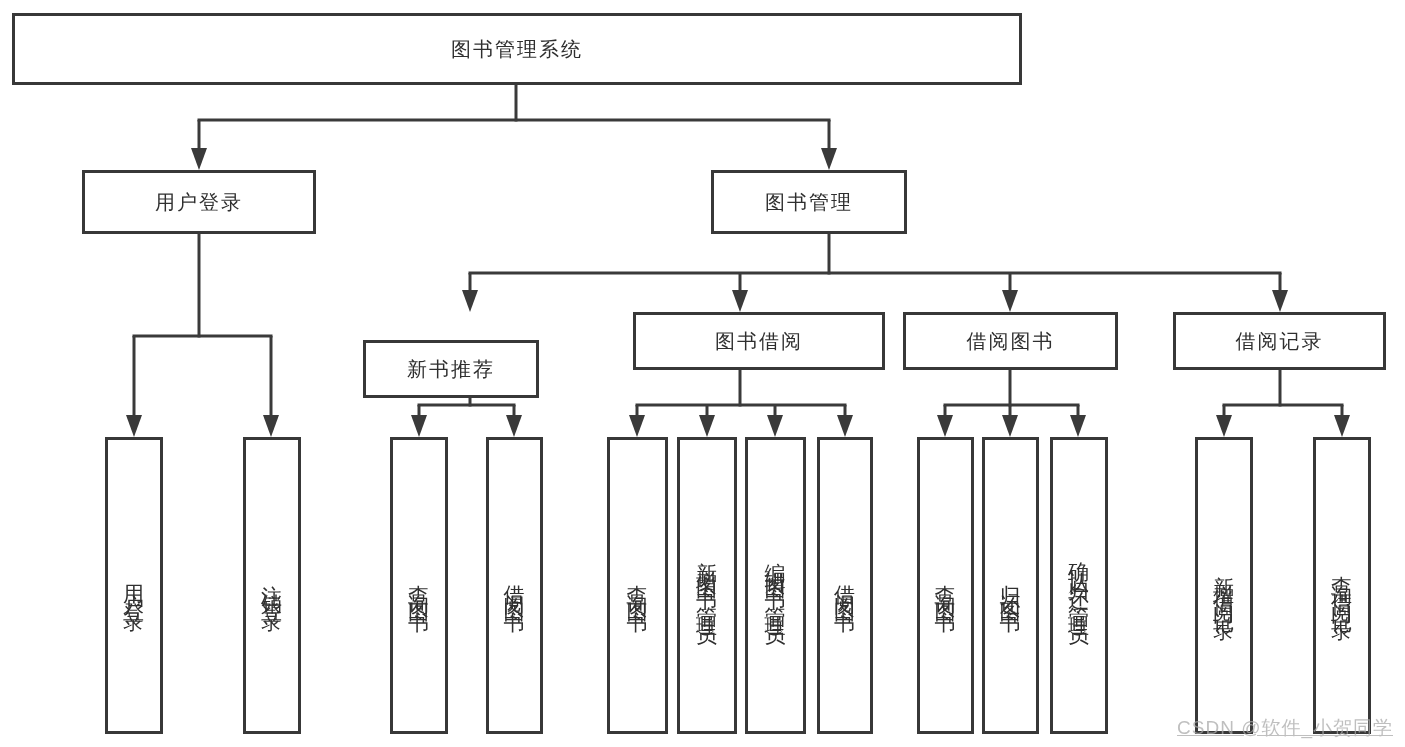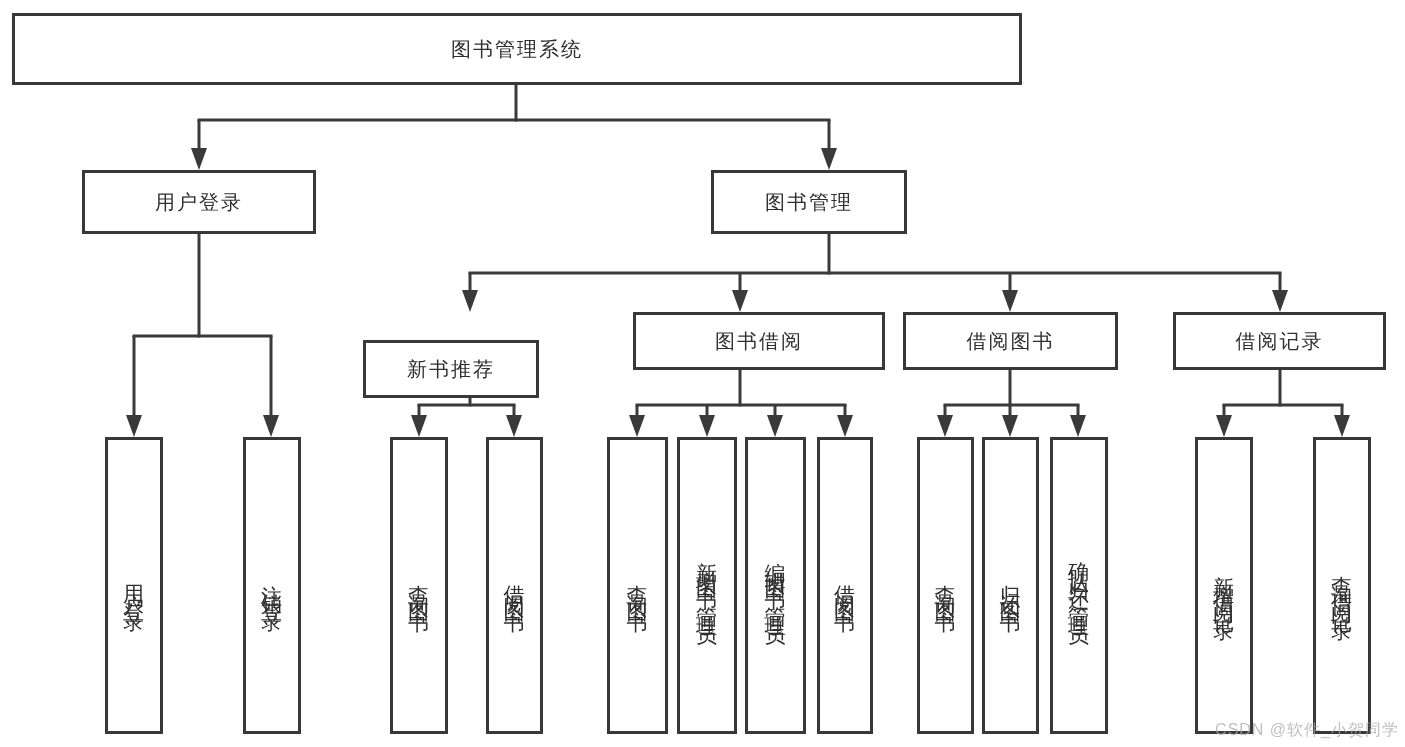--- a/index.html
+++ b/index.html
@@ -22,22 +22,22 @@
     border:3px solid var(--box-border);
     display:flex;align-items:center;justify-content:center;
   }
   .h-box{font-size:20px;letter-spacing:2px;white-space:nowrap;}
   .root-box{font-size:20px;}
   .v-box span{
     writing-mode:vertical-rl;text-orientation:mixed;
     font-size:21px;letter-spacing:9px;line-height:1;
   }
   .watermark{
-    position:absolute;right:6px;bottom:6px;font-size:16px;
-    color:var(--watermark);opacity:.75;letter-spacing:1px;z-index:5;
+    position:absolute;right:12px;bottom:6px;font-size:19px;
+    color:var(--watermark);opacity:.75;letter-spacing:1px;z-index:5;text-decoration:underline;
   }
 </style>
 </head>
 <body>
 
 <div class="canvas">
 
   <svg class="connectors" width="1405" height="747" viewBox="0 0 1405 747">
 
     <line x1="516" y1="66" x2="516" y2="121.5"></line>

